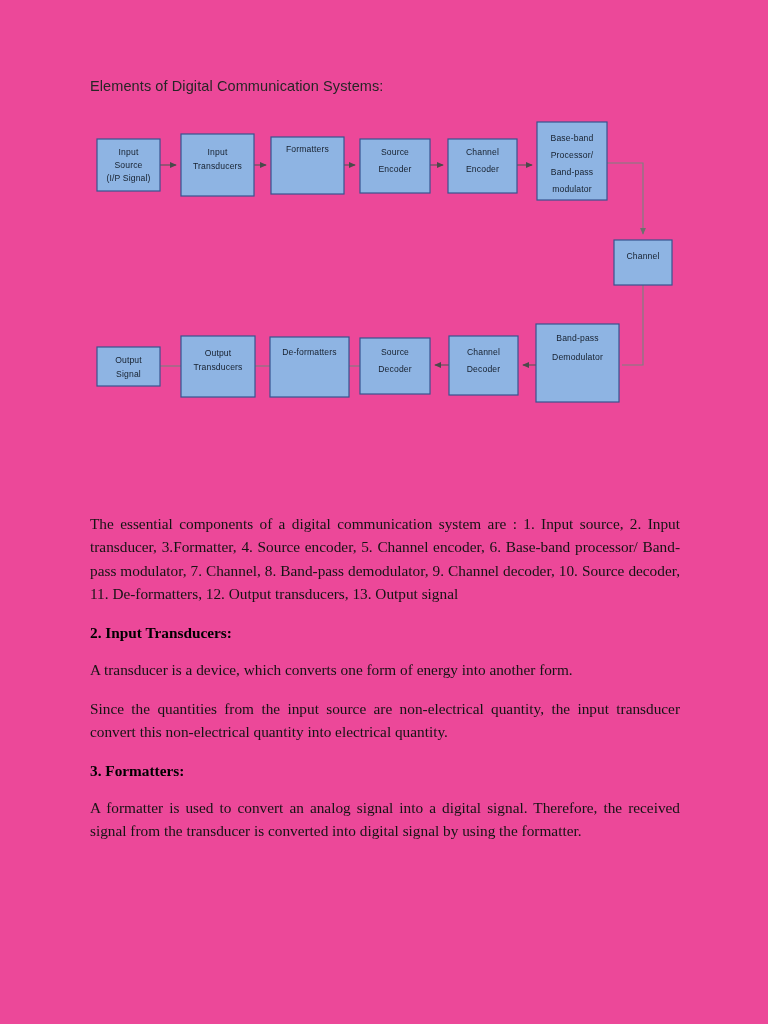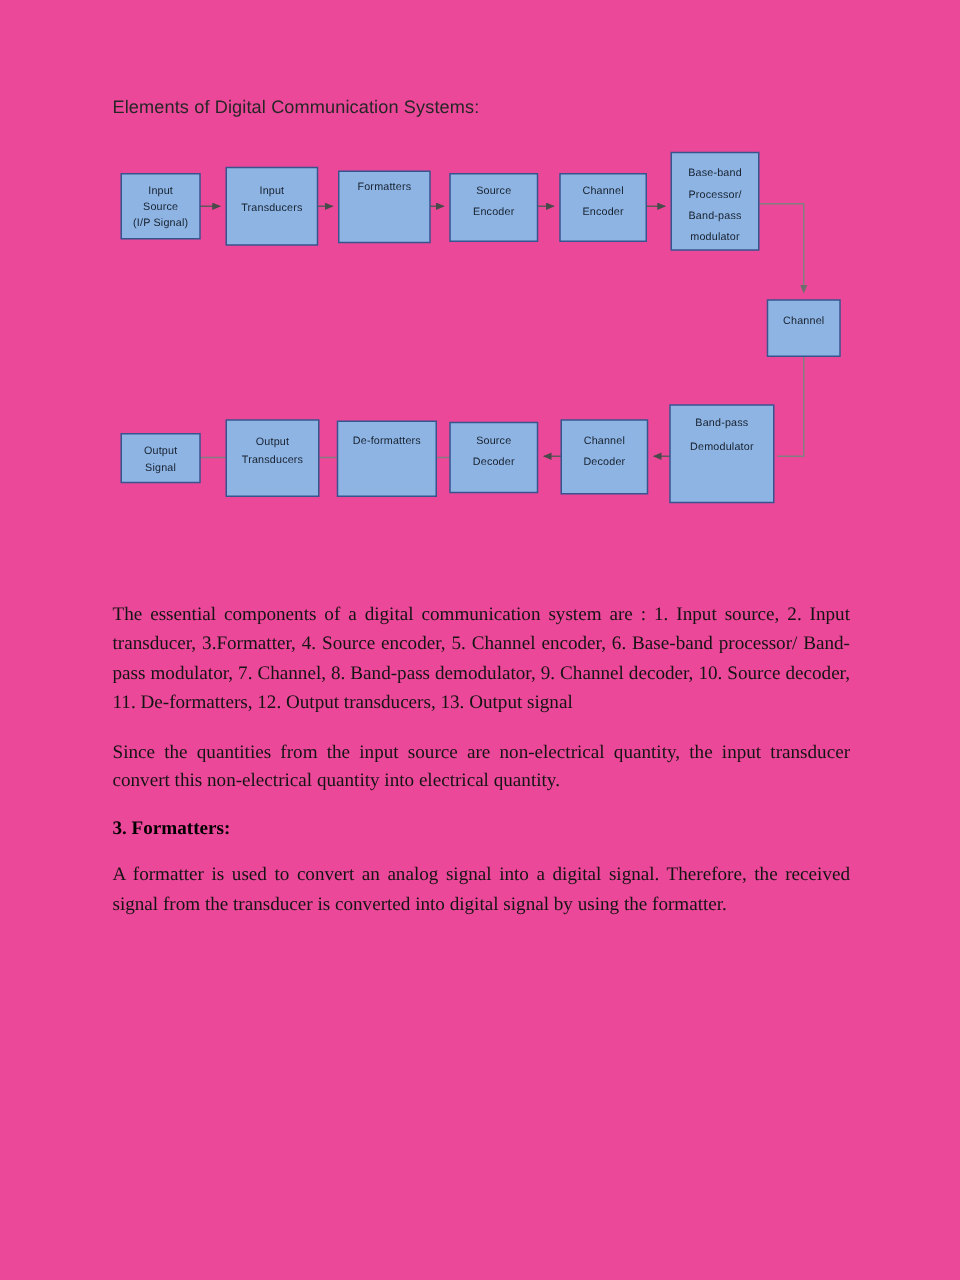--- a/index.html
+++ b/index.html
@@ -205,25 +205,27 @@
         <g>
           <rect class="node-box" x="97" y="347" width="63" height="39"></rect>
           <text class="node-label" x="128.5" y="363">Output</text>
           <text class="node-label" x="128.5" y="377">Signal</text>
         </g>
 
       </g>
     </svg>
   </div>
 
-  <div class="body-block" style="top:480px;">
+  <div class="body-block" style="top:512px;">
 
     <p class="para">The essential components of a digital communication system are : 1. Input source, 2. Input transducer, 3.Formatter, 4. Source encoder, 5. Channel encoder, 6. Base-band processor/ Band-pass modulator, 7. Channel, 8. Band-pass demodulator, 9. Channel decoder, 10. Source decoder, 11. De-formatters, 12. Output transducers, 13. Output signal</p>
 
 
+    <h3 class="section-head">2. Input Transducers:</h3>
+    <p class="para">A transducer is a device, which converts one form of energy into another form.</p>
     <p class="para">Since the quantities from the input source are non-electrical quantity, the input transducer convert this non-electrical quantity into electrical quantity.</p>
 
     <h3 class="section-head">3. Formatters:</h3>
     <p class="para">A formatter is used to convert an analog signal into a digital signal. Therefore, the received signal from the transducer is converted into digital signal by using the formatter.</p>
 
   </div>
 
 </div>
 
 </body></html>

